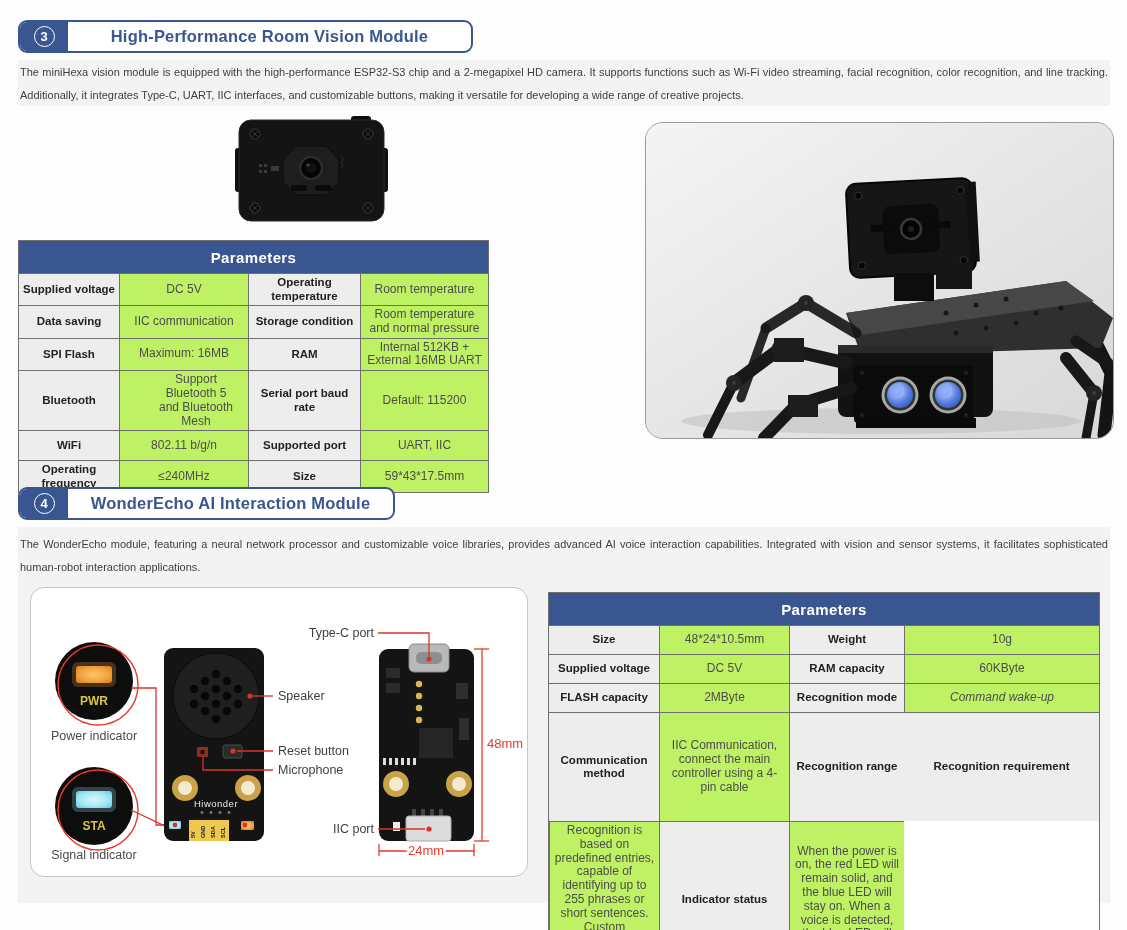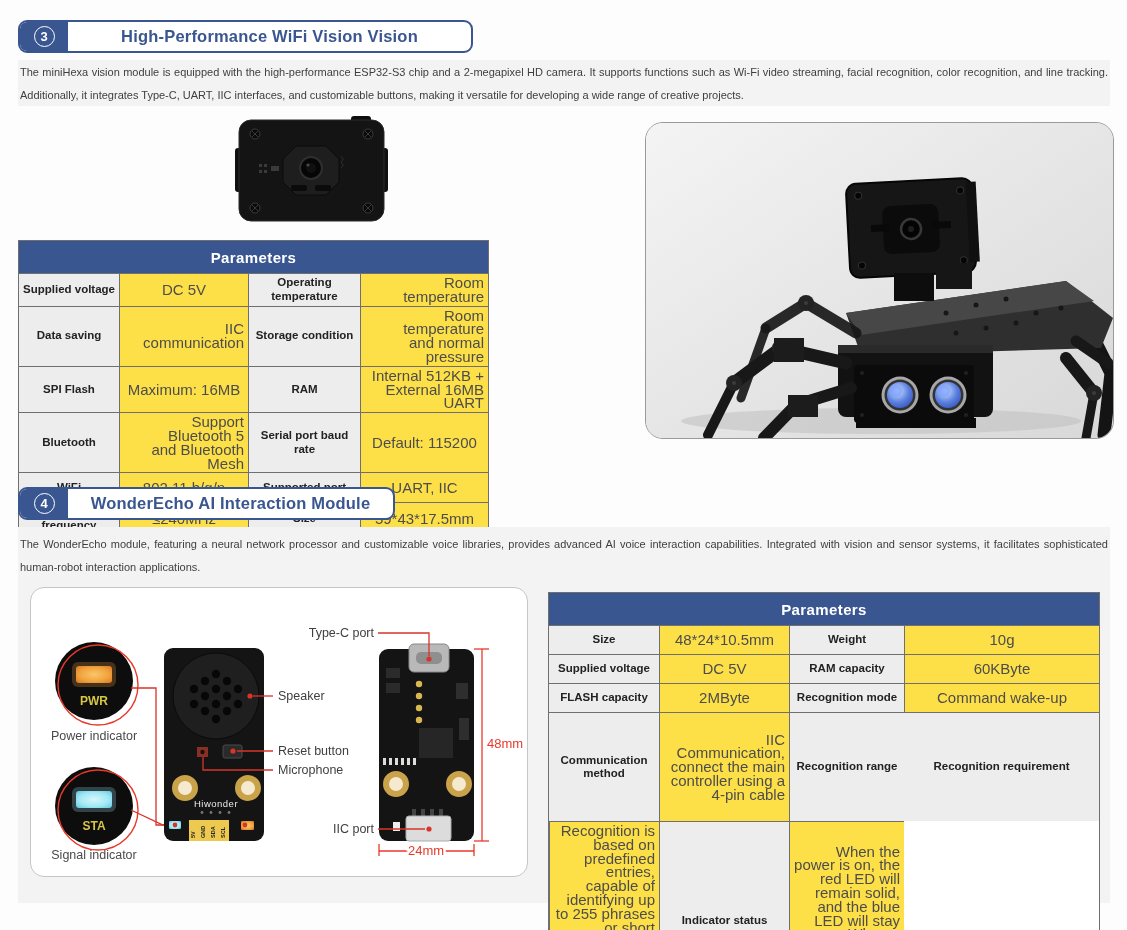--- a/index.html
+++ b/index.html
@@ -25,21 +25,21 @@
   
   .ptable { position:absolute; border:1px solid #6f6f6f; background:#fff; box-sizing:border-box; }
   .ptable-head { background:#3a5691; color:#fff; font-weight:bold; font-size:15px; height:32px;
                  display:flex; align-items:center; justify-content:center; letter-spacing:.4px; }
   .ptable-grid { display:grid; }
   .pcell { border-top:1px solid #6f6f6f; border-left:1px solid #6f6f6f; display:flex;
            align-items:center; justify-content:center; text-align:center; padding:2px 4px;
            box-sizing:border-box; white-space:pre-line; }
   .pcell.c0 { border-left:none; }
   .pcell.lab { background:#ededed; font-weight:bold; color:#222; font-size:11.5px; line-height:13.5px; }
-  .pcell.val { background:#fde047; color:#4d4d4d; font-size:15px; line-height:13.8px;text-align:right; }
+  .pcell.val { background:#bef264; color:#4d4d4d; font-size:12px; line-height:13.8px; }
 
   .fig { position:absolute; }
   .robot-box { position:absolute; left:645px; top:122px; width:467px; height:315px;
                border:1px solid #9a9a9a; border-radius:18px; overflow:hidden;
                background:linear-gradient(135deg,#f2f2f2,#d9d9d9); }
   .diagram-box { position:absolute; left:30px; top:587px; width:498px; height:290px;
                  background:#fff; border:1.5px solid #c6c6c6; border-radius:14px;
                  box-sizing:border-box; }
   .diagram-box svg { position:absolute; left:0; top:0; }
   svg { font-family:"Liberation Sans", sans-serif; }
@@ -50,21 +50,21 @@
 </style>
 </head>
 <body>
 
 <div class="page">
 
   <div class="h-box" style="left:18px; top:20px; width:455px;">
     <div class="h-badge">
       <span class="h-num">3</span>
     </div>
-    <div class="h-title">High-Performance WiFi Vision Vision</div>
+    <div class="h-title">High-Performance Room Vision Module</div>
   </div>
 
   <div class="band" style="left:18px; top:60px; width:1092px; height:46px;"></div>
   <div class="desc" style="left:20px; top:61px; width:1088px;">The miniHexa vision module is equipped with the high-performance ESP32-S3 chip and a 2-megapixel HD camera. It supports functions such as Wi-Fi video streaming, facial recognition, color recognition, and line tracking. Additionally, it integrates Type-C, UART, IIC interfaces, and customizable buttons, making it versatile for developing a wide range of creative projects.</div>
 
   <div class="fig" style="left:233px; top:116px; width:157px; height:109px;">
     <svg width="157" height="109" viewBox="0 0 157 109">
       <rect x="118" y="0" width="20" height="10" rx="3" fill="#0e0e0e"></rect>
       <rect x="2" y="32" width="8" height="44" rx="3" fill="#101010"></rect>
       <rect x="147" y="32" width="8" height="44" rx="3" fill="#101010"></rect>
@@ -392,21 +392,21 @@
         <div class="pcell val" style="min-height: 29px;">48*24*10.5mm</div>
         <div class="pcell lab" style="min-height: 29px;">Weight</div>
         <div class="pcell val" style="min-height: 29px;">10g</div>
         <div class="pcell c0 lab" style="min-height: 29px;">Supplied voltage</div>
         <div class="pcell val" style="min-height: 29px;">DC 5V</div>
         <div class="pcell lab" style="min-height: 29px;">RAM capacity</div>
         <div class="pcell val" style="min-height: 29px;">60KByte</div>
         <div class="pcell c0 lab" style="min-height: 29px;">FLASH capacity</div>
         <div class="pcell val" style="min-height: 29px;">2MByte</div>
         <div class="pcell lab" style="min-height: 29px;">Recognition mode</div>
-        <div class="pcell val" style="min-height: 29px;">Command wake-up</div>
+        <div class="pcell val" style="min-height: 29px; font-style: italic;">Command wake-up</div>
         <div class="pcell c0 lab" style="min-height: 77px;">Communication method</div>
         <div class="pcell val" style="min-height: 77px;">IIC Communication, connect the main controller using a 4-pin cable</div>
         <div class="pcell lab" style="min-height: 77px;">Recognition range</div>
         <div class="pcell c0 lab" style="min-height: 109px;">Recognition requirement</div>
         <div class="pcell val" style="min-height: 109px;">Recognition is based on predefined entries, capable of identifying up to 255 phrases or short sentences. Custom recognition words can be modified as needed.</div>
         <div class="pcell lab" style="min-height: 109px;">Indicator status</div>
         <div class="pcell val" style="min-height: 109px;">When the power is on, the red LED will remain solid, and the blue LED will stay on. When a voice is detected, the blue LED will briefly flash.</div>
       </div>
   </div>
 

